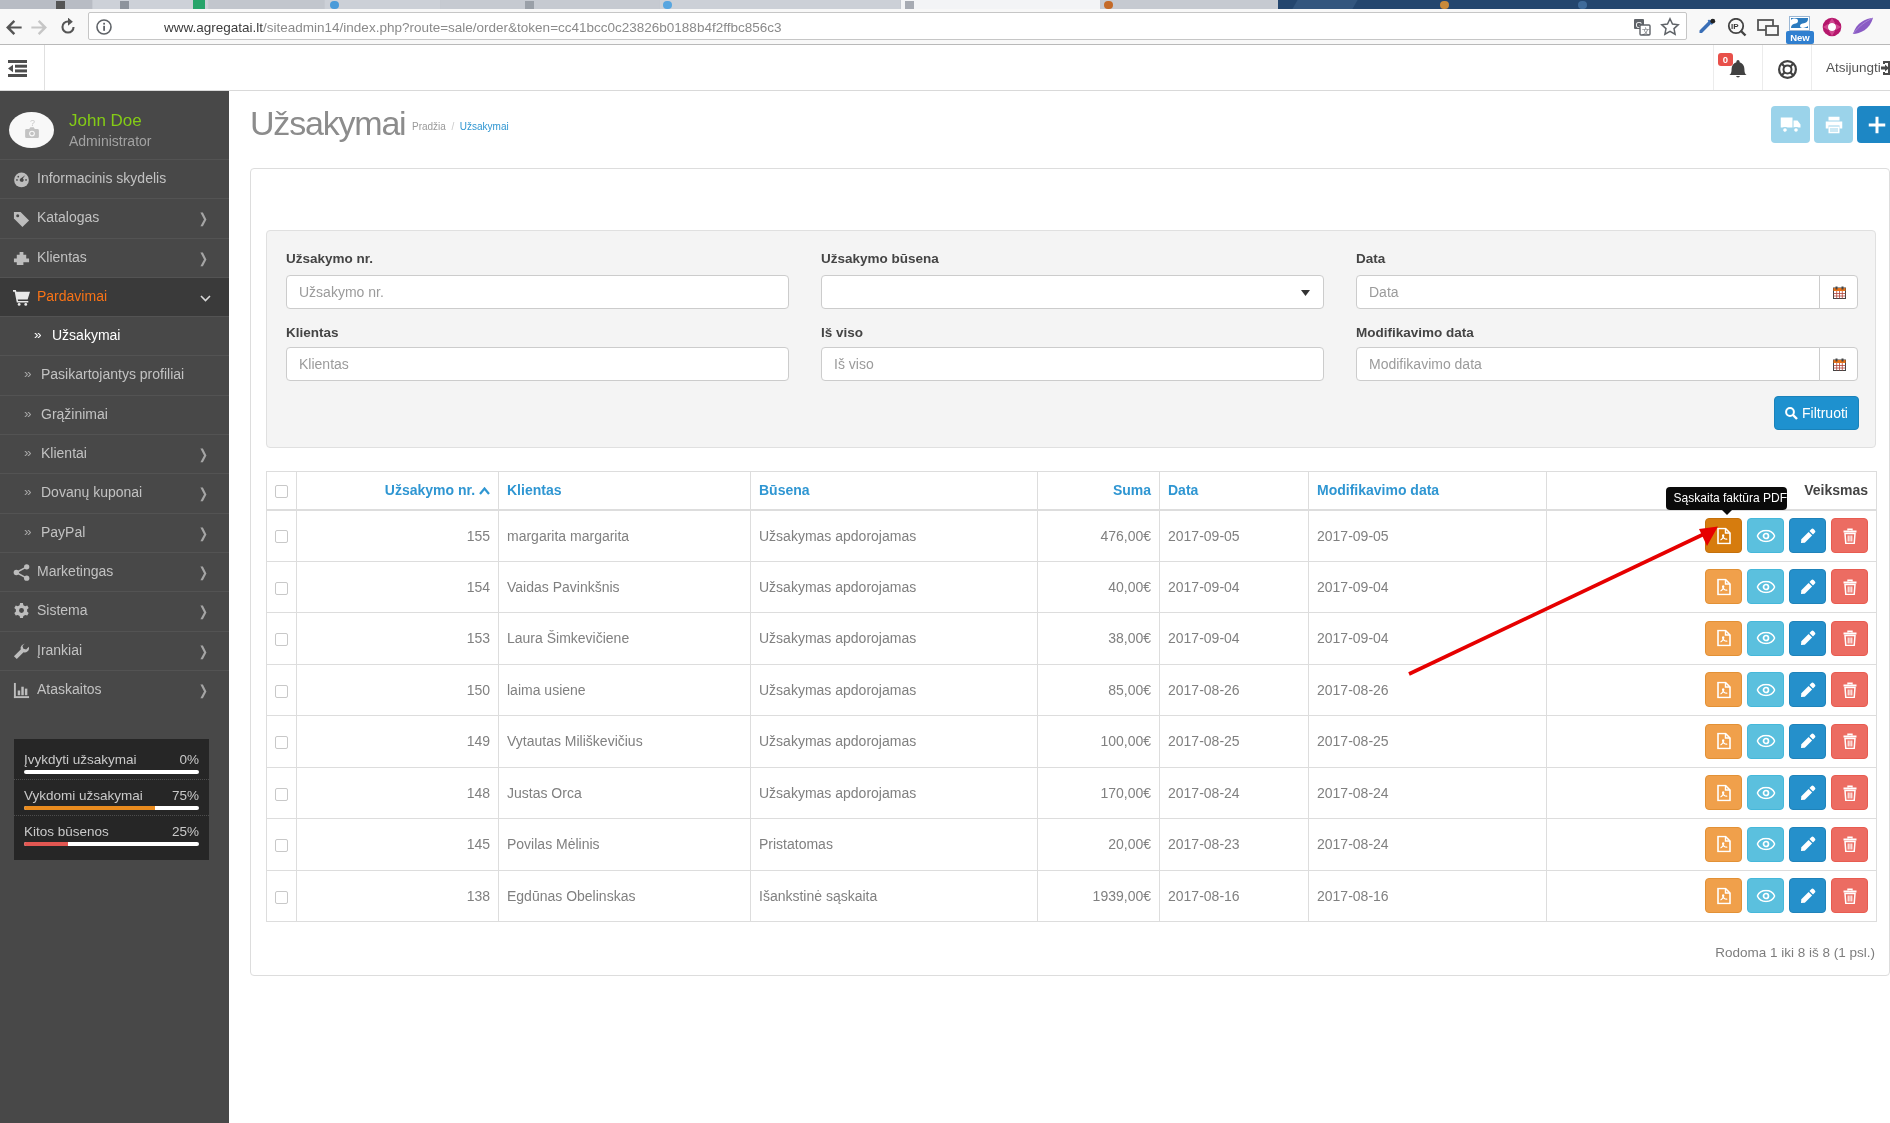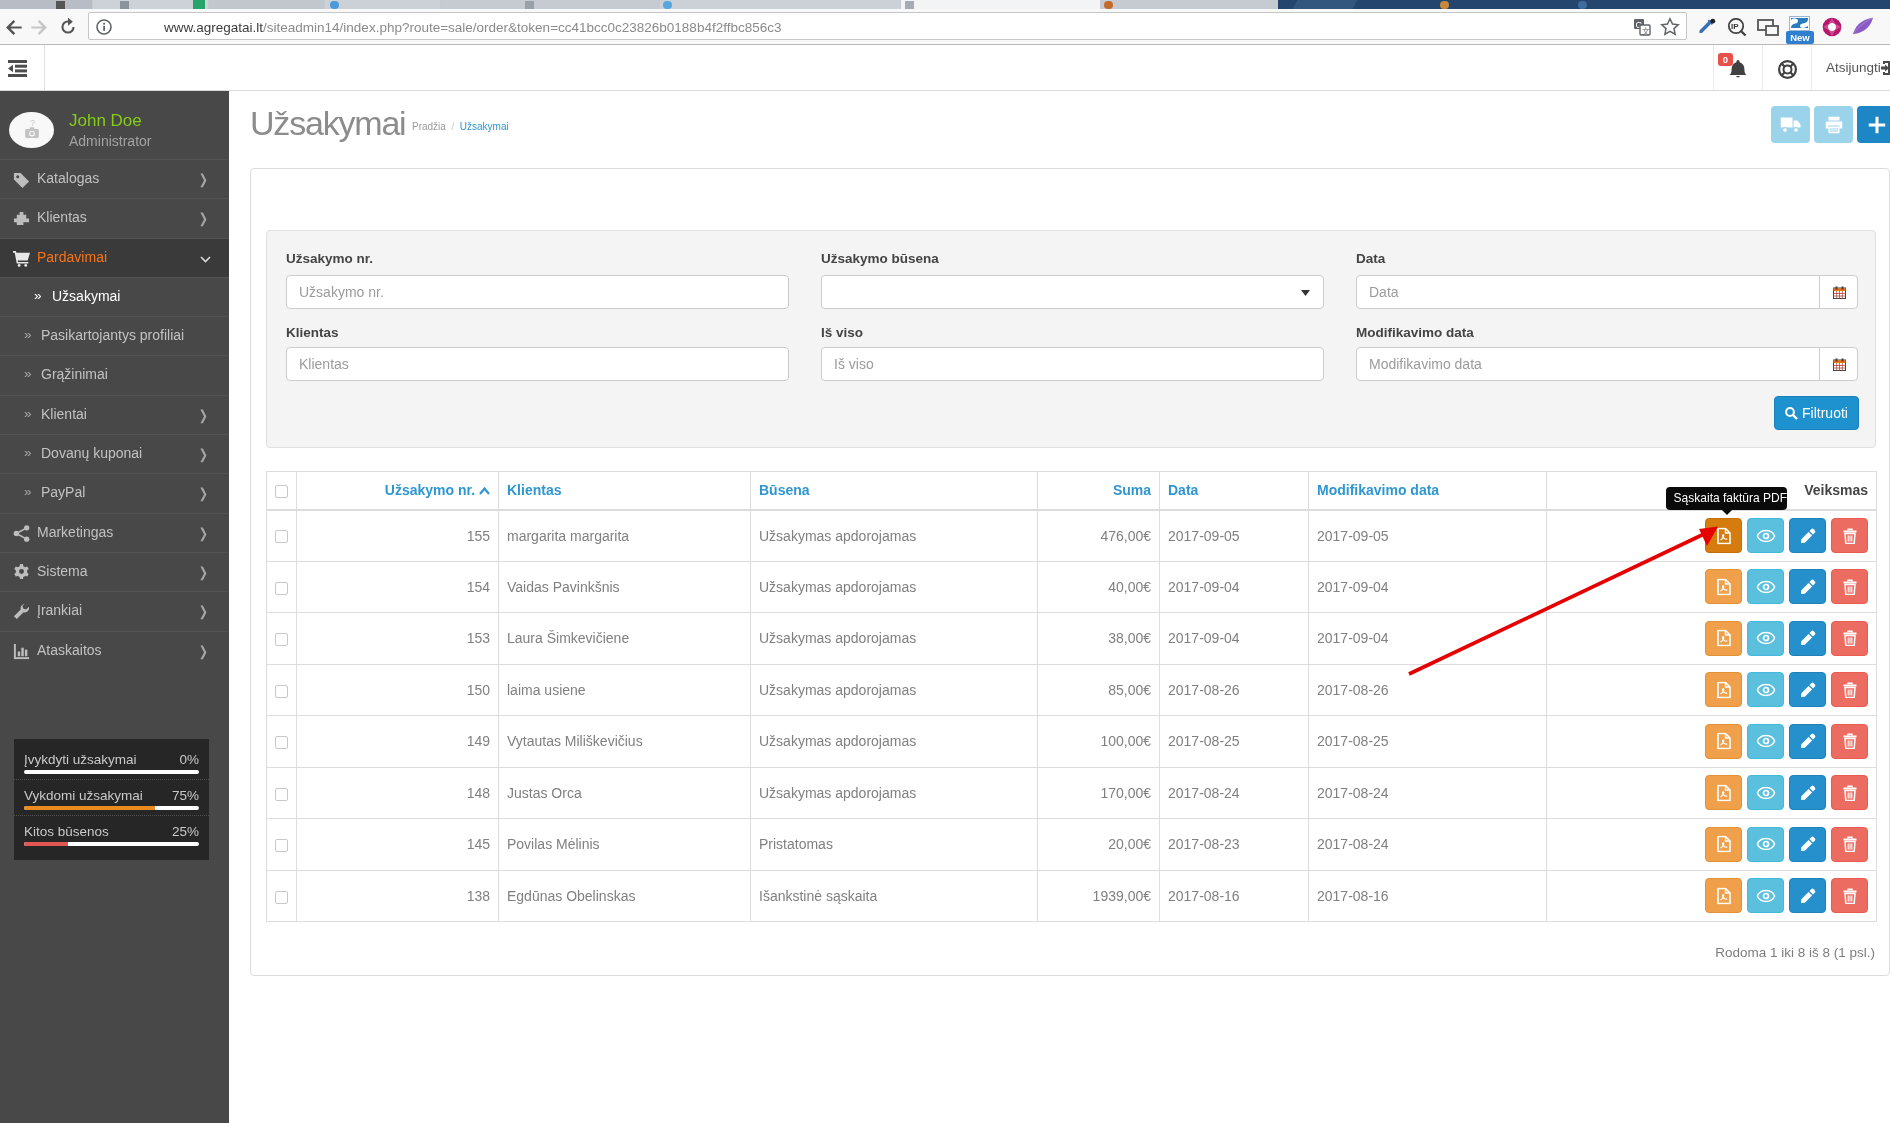--- a/index.html
+++ b/index.html
@@ -202,20 +202,30 @@
       <svg style="position:absolute;left:25px;top:36px" width="14" height="11" viewBox="0 0 20 16">
           <rect x="0" y="3" width="20" height="13" rx="2" fill="#c3c3c3"></rect>
           <path d="M6 3 L7.5 0.5 h5 L14 3 Z" fill="#c3c3c3"></path>
           <circle cx="10" cy="9.5" r="4.2" fill="#f8f8f8"></circle>
           <circle cx="10" cy="9.5" r="2.6" fill="#c3c3c3"></circle>
         </svg>
       <div style="position:absolute;left:69px;top:20px;color:#84cc16;font-size:17px;">John Doe</div>
       <div style="position:absolute;left:69px;top:42px;color:#a2a2a2;font-size:14px;">Administrator</div>
     </div>
 
+    <div class="mitem">
+        <svg class="icon" viewBox="0 0 18 18">
+          <circle cx="9" cy="9.5" r="7.8" fill="#bdbdbd"></circle>
+          <path d="M9 11.5 a1.9 1.9 0 0 1 -1.35 -3.25 L13 4.4 L10.4 8 A1.9 1.9 0 0 1 9 11.5 Z" fill="#484848"></path>
+          <circle cx="4.2" cy="9.5" r="0.9" fill="#484848"></circle>
+          <circle cx="5.6" cy="6" r="0.9" fill="#484848"></circle>
+          <circle cx="13.8" cy="9.5" r="0.9" fill="#484848"></circle>
+        </svg>
+        <span class="txt">Informacinis skydelis</span>
+      </div>
     <div class="mitem">
         <svg class="icon" viewBox="0 0 18 18">
           <path d="M1 2 h7 l9 9 -7 7 -9 -9 Z" fill="#bdbdbd"></path>
           <circle cx="5" cy="6" r="1.6" fill="#484848"></circle>
         </svg>
         <span class="txt">Katalogas</span>
         <span class="chev">❯</span>
       </div>
     <div class="mitem">
         <svg class="icon" viewBox="0 0 18 18">

